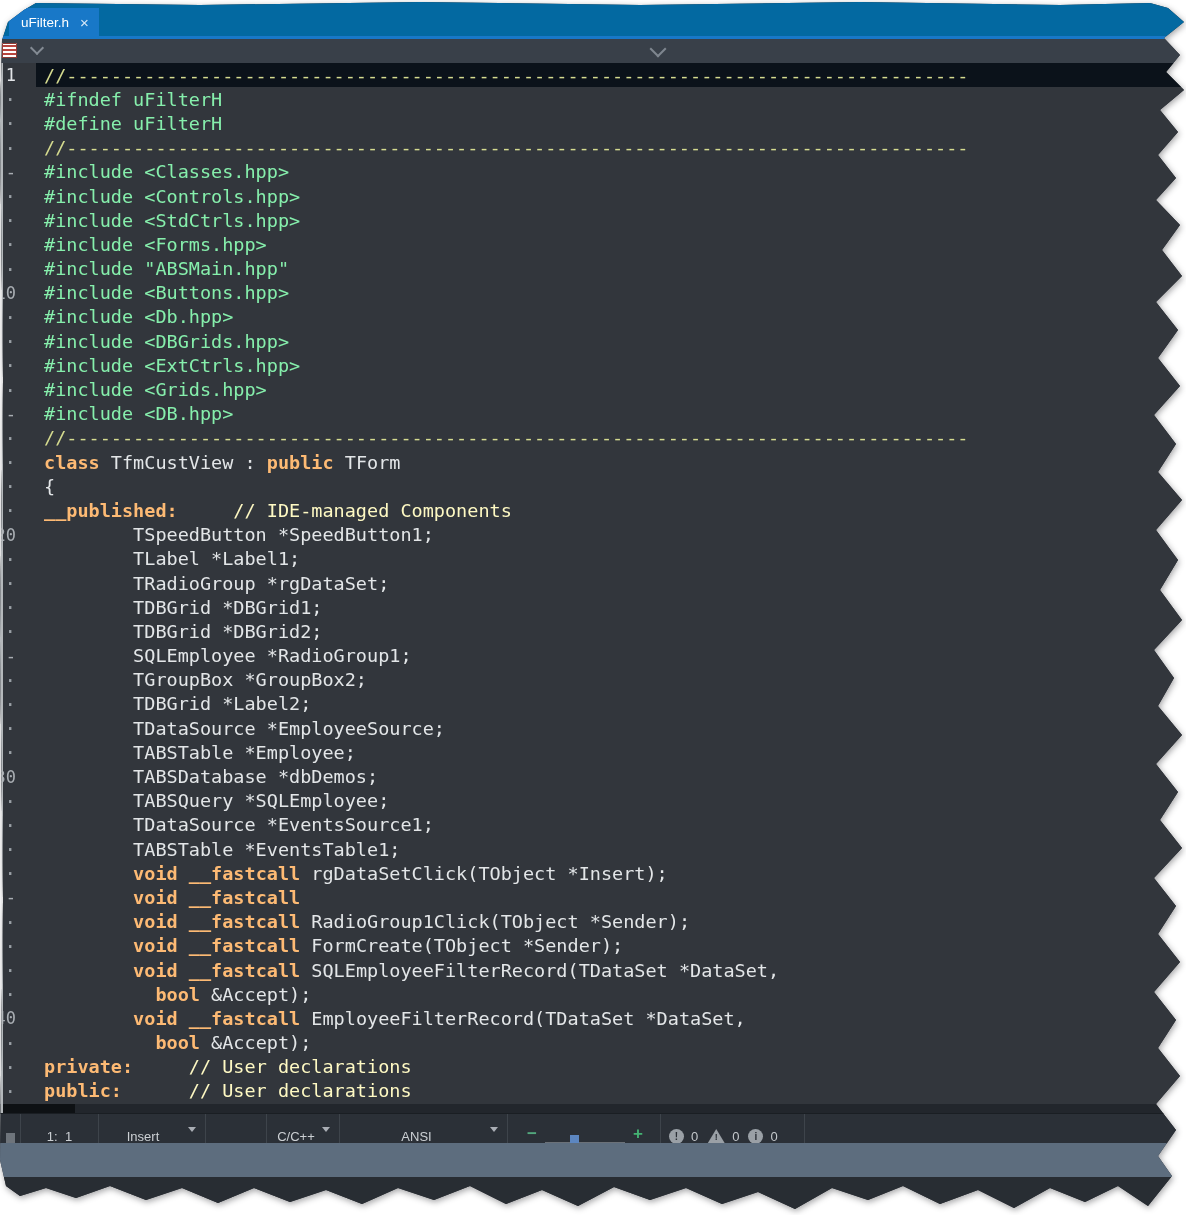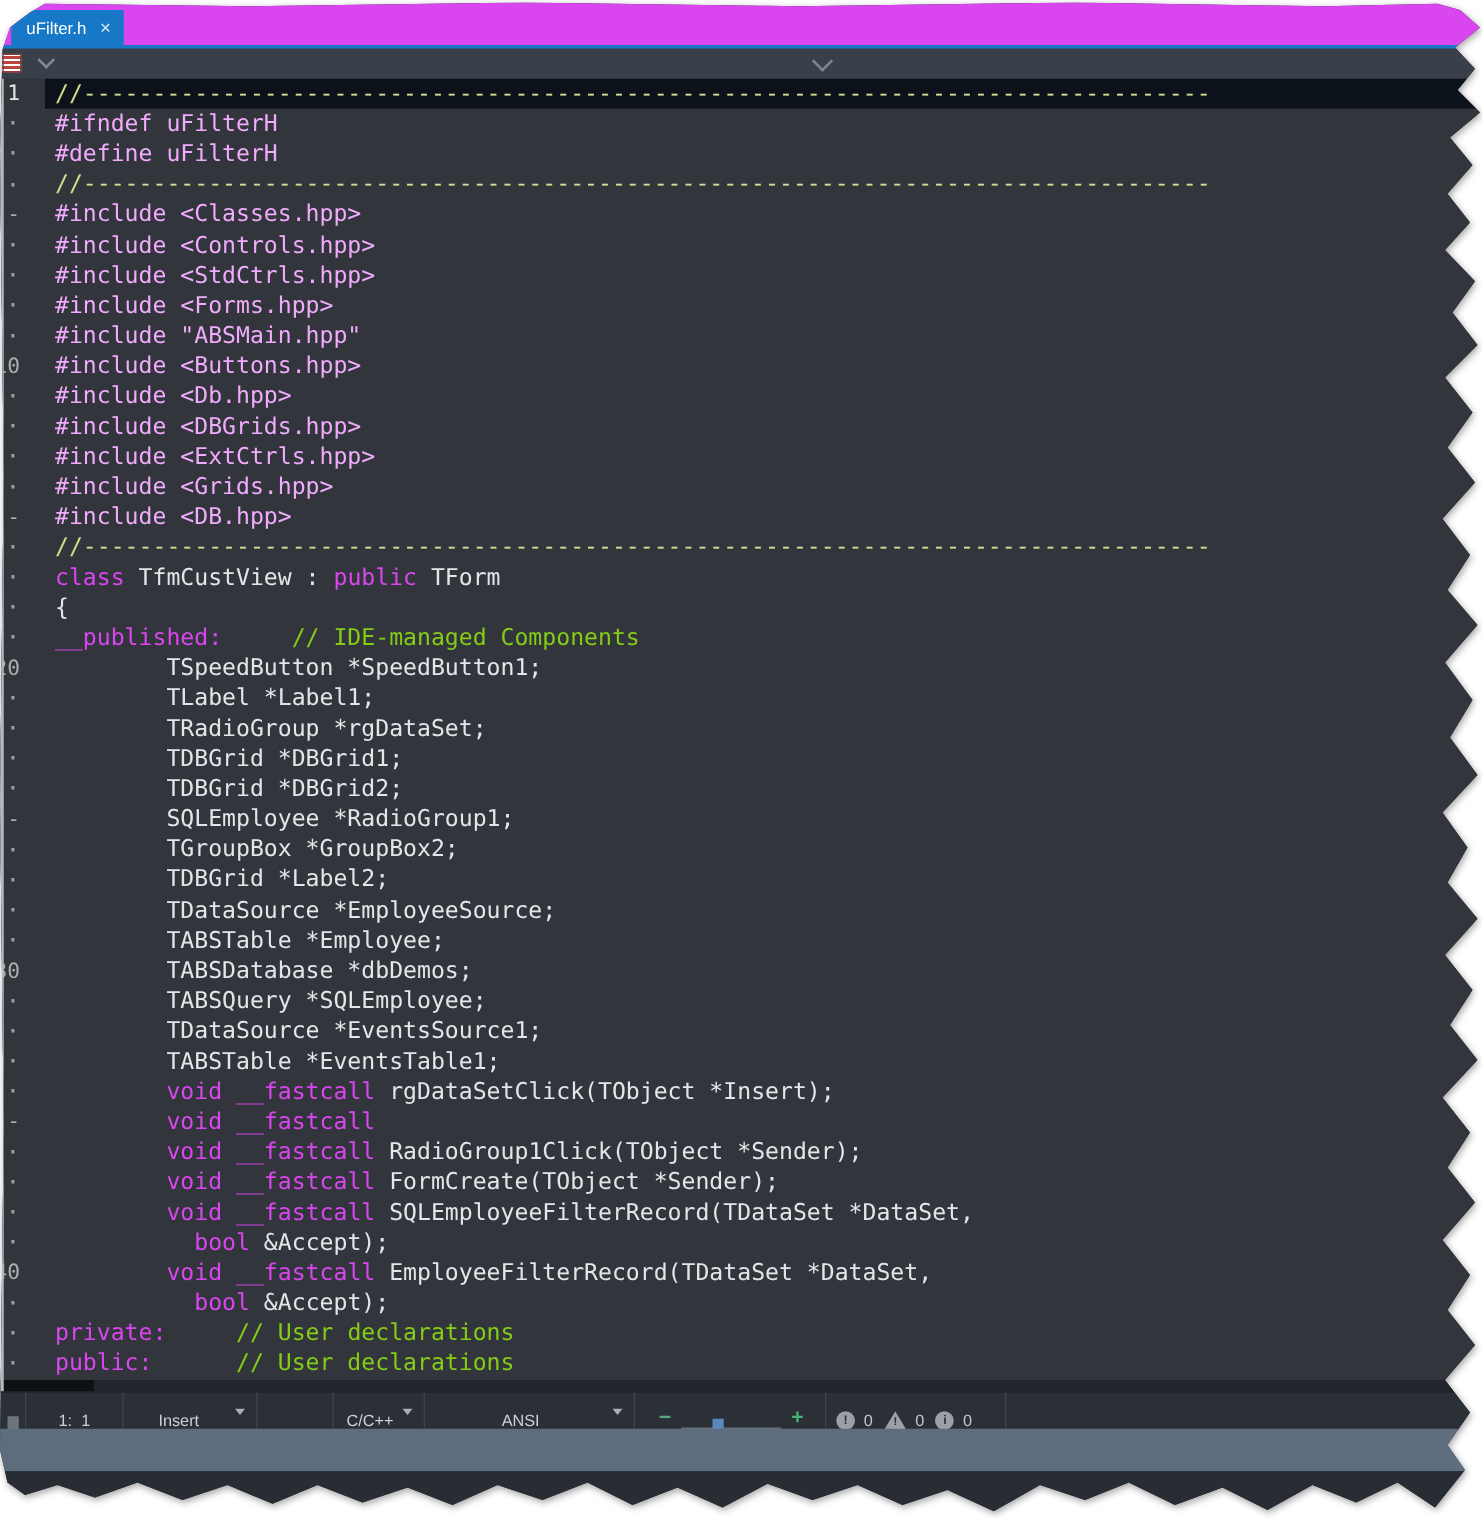--- a/index.html
+++ b/index.html
@@ -15,21 +15,21 @@
       1154px 878px,1176px 906px,1158px 934px,1180px 962px,1154px 992px,1176px 1020px,1158px 1048px,1180px 1076px,
       1156px 1104px,1176px 1130px,1158px 1156px,1172px 1176px,
       1148px 1206px,1118px 1186px,1085px 1202px,1050px 1188px,1014px 1208px,978px 1190px,940px 1204px,903px 1186px,
       868px 1200px,832px 1188px,795px 1209px,758px 1192px,722px 1204px,686px 1188px,650px 1200px,614px 1187px,
       578px 1206px,542px 1190px,506px 1204px,470px 1186px,434px 1200px,398px 1188px,362px 1204px,326px 1190px,
       290px 1202px,254px 1188px,218px 1203px,182px 1188px,146px 1200px,110px 1186px,76px 1198px,46px 1188px,
       20px 1196px,6px 1186px,
       0px 1160px,3px 900px,0px 640px,3px 380px,0px 120px,2px 40px,8px 22px);}
 
   
-  .tabbar{position:absolute;left:0;top:0;width:100%;height:36px;background:#d946ef;}
+  .tabbar{position:absolute;left:0;top:0;width:100%;height:36px;background:#0369a1;}
   .tab{position:absolute;left:9px;top:8px;height:28px;background:#1878c8;color:#fff;
        display:flex;align-items:center;padding:0 10px 0 12px;font-size:13.5px;cursor:default;}
   .tab-close{margin-left:11px;color:#d9e8f7;font-size:15px;line-height:1;}
   .tabline{position:absolute;left:0;top:36px;width:100%;height:3px;background:#1878c8;}
 
   
   .toolstrip{position:absolute;left:0;top:39px;width:100%;height:24px;background:#394049;}
   .doc-icon{position:absolute;left:2px;top:4px;width:15px;height:15px;border-radius:1px;
     background:repeating-linear-gradient(180deg,#ffffff 0 2px,#b9453e 2px 4px);box-shadow:0 0 0 1px #8d3b36 inset;}
   .chev{display:inline-block;width:8px;height:8px;border-right:2px solid #848b94;border-bottom:2px solid #848b94;
@@ -43,23 +43,23 @@
   .leftstrip{position:absolute;left:0;top:63px;width:3px;height:1050px;background:#b4b8bb;z-index:5;}
   .line{display:flex;height:24.2px;align-items:center;}
   .gut{flex:0 0 30px;position:relative;height:100%;}
   .marker{position:absolute;right:14px;top:50%;transform:translateY(-50%);
           color:#a8adb2;font-size:17px;white-space:pre;}
   .marker.dot{font-size:19px;color:#9aa0a6;}
   .line.cur .marker{color:#e3e6e9;}
   .codeln{flex:1;margin-left:6px;padding-left:8px;white-space:pre;display:flex;align-items:center;height:100%;}
   .line.cur .codeln{background:#0b121a;}
   .tk-c{color:#d5db8f;}          
-  .tk-g{color:#84cc16;}          
-  .tk-p{color:#f0abfc;text-align:center;}          
-  .tk-k{color:#d946ef;font-weight:normal;}  
+  .tk-g{color:#fef9c3;}          
+  .tk-p{color:#86efac;text-align:center;}          
+  .tk-k{color:#fdba74;font-weight:bold;}  
   .tk-i{color:#e3e6e8;}          
 
   
   .hscroll{position:absolute;left:0;top:1104px;width:100%;height:9px;background:#22262c;}
   .hscroll .corner{position:absolute;left:0;top:0;width:75px;height:9px;background:#0e1114;}
 
   
   .statusbar{position:absolute;left:0;top:1113px;width:100%;height:30px;background:#2b3037;
              border-top:1px solid #1a1e23;display:flex;align-items:stretch;color:#ccd0d4;font-size:13px;}
   .sec{position:relative;border-right:1px solid #3e444b;display:flex;align-items:flex-end;justify-content:center;

